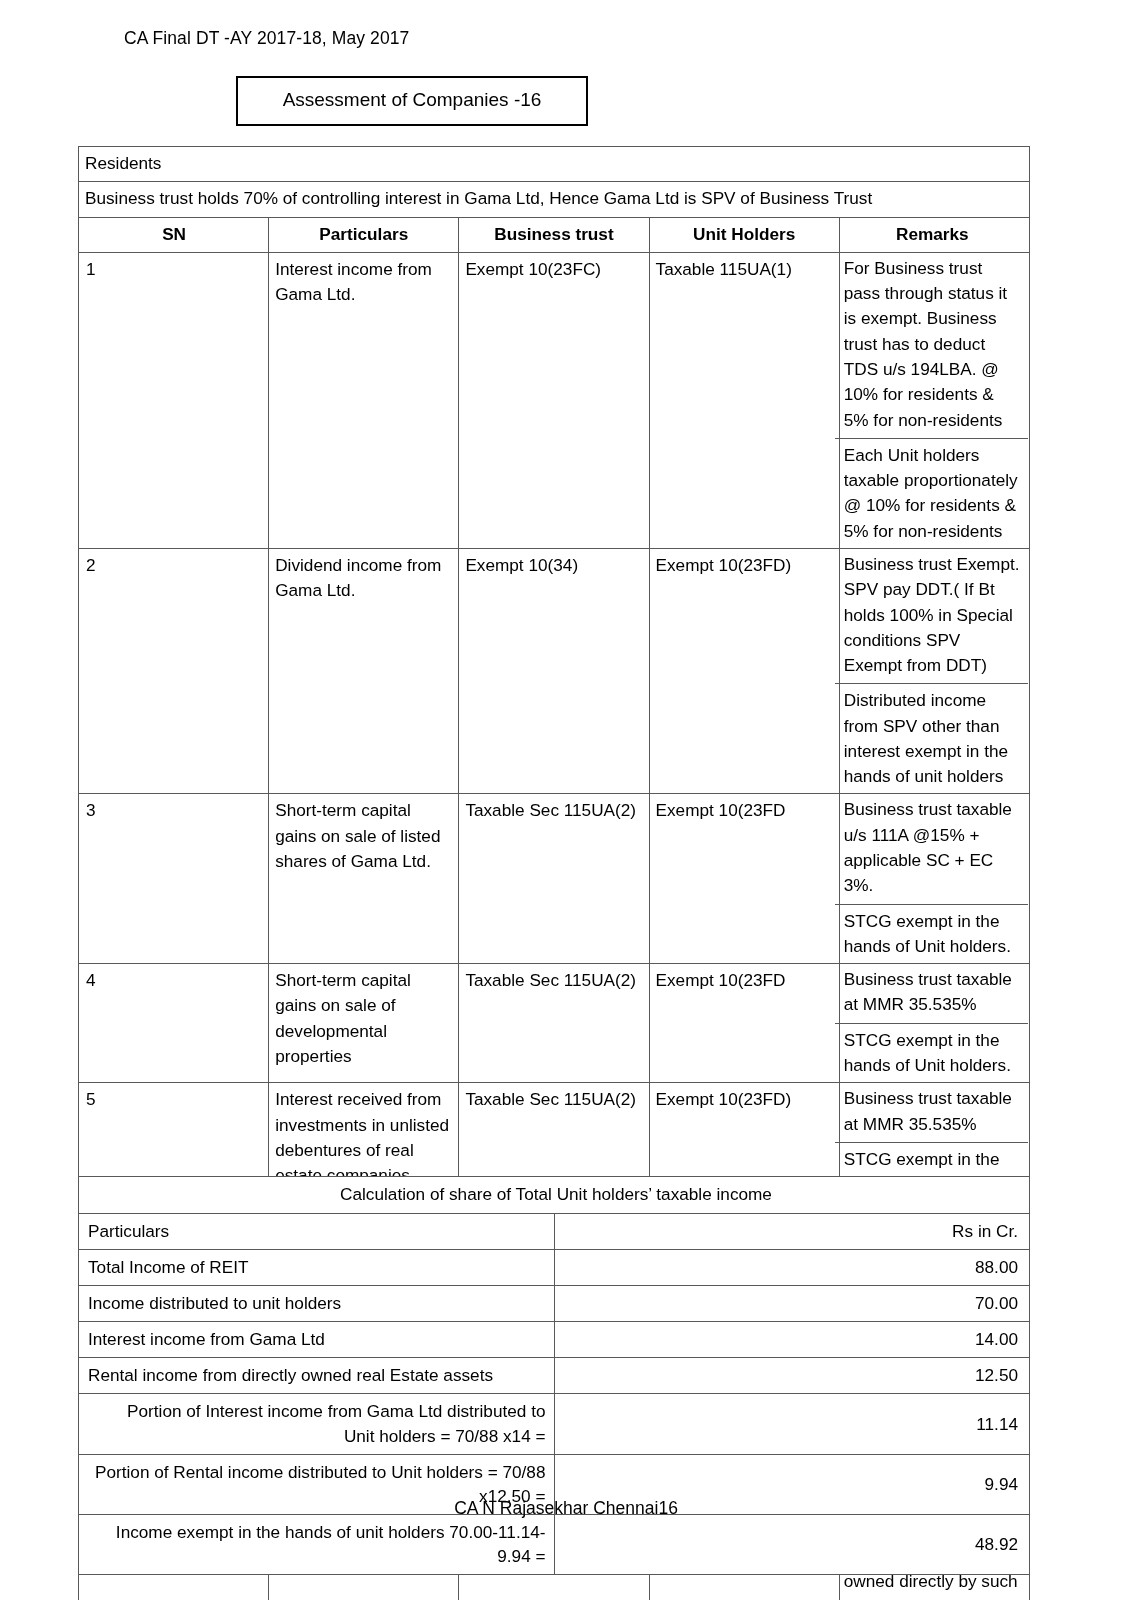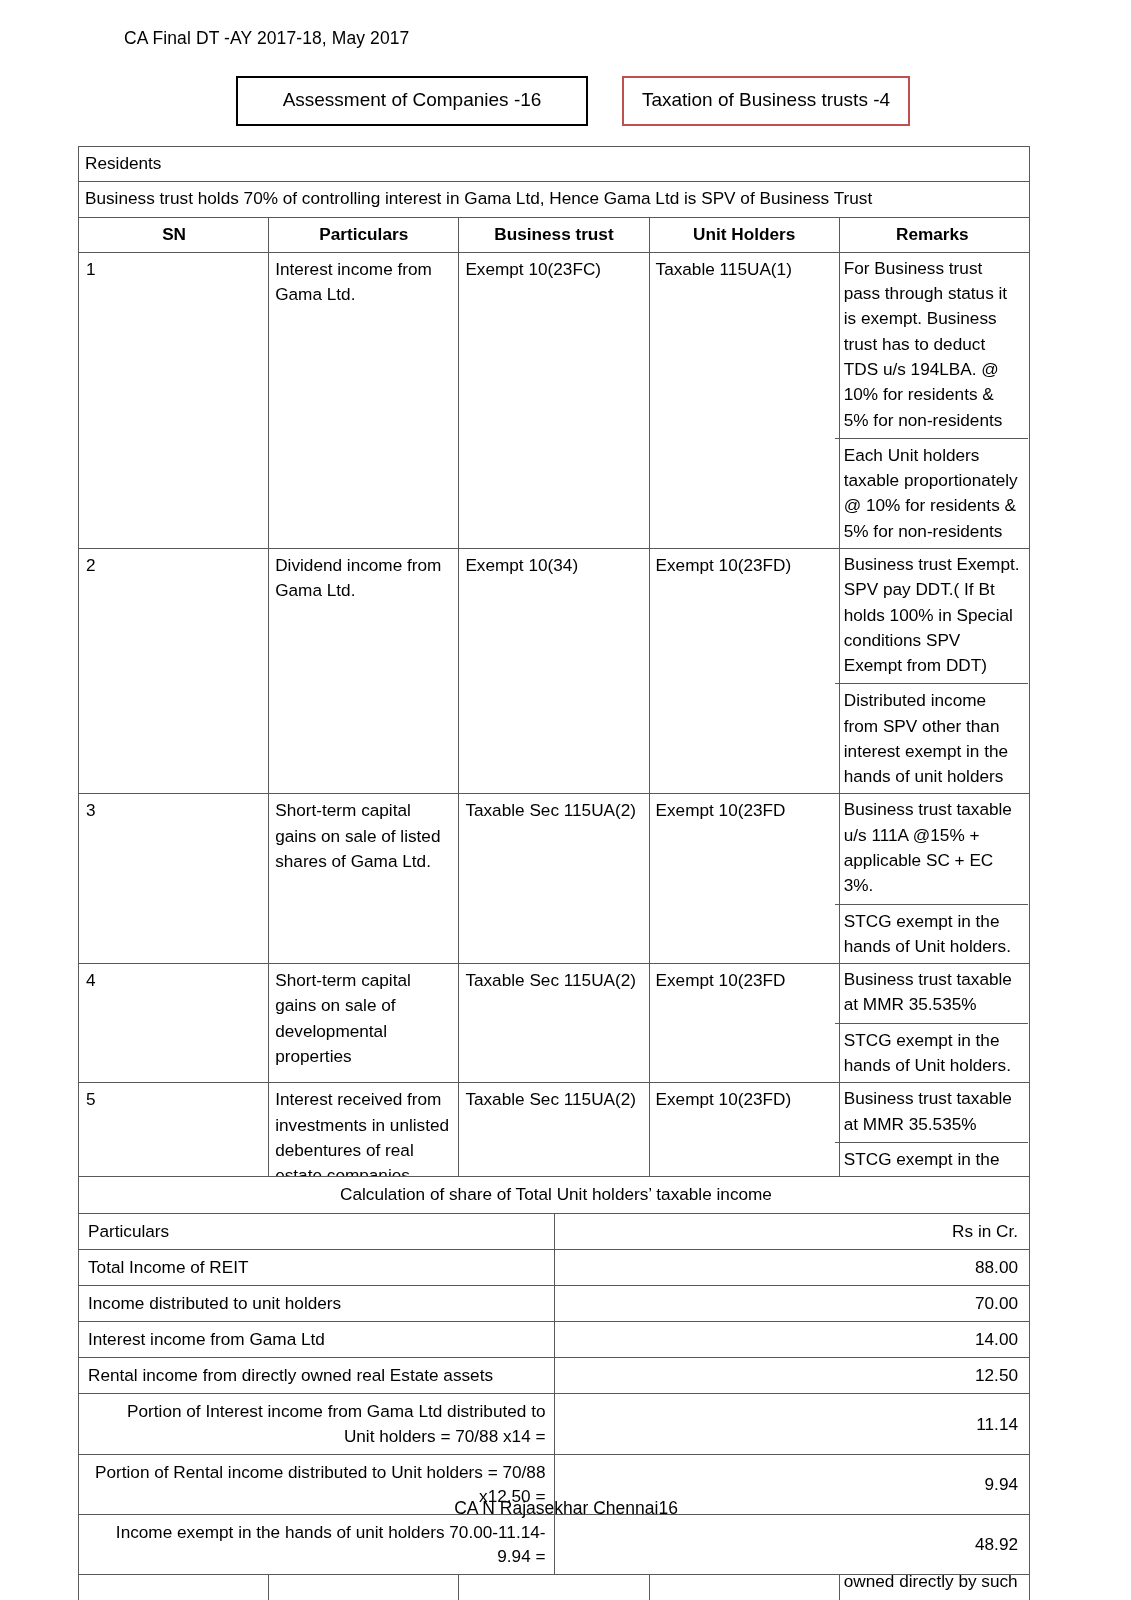--- a/index.html
+++ b/index.html
@@ -30,20 +30,21 @@
     font-size: 17.5px;
     letter-spacing: 0.1px;
   }
   .title-boxes {
     position: absolute;
     left: 236px;
     top: 76px;
     display: flex;
     align-items: flex-start;
     gap: 34px;
+    flex-direction: column;
   }
   .title-box {
     border: 2px solid #000000;
     padding: 11px 0 13px 0;
     text-align: center;
     font-size: 19px;
     background: #ffffff;
     box-sizing: border-box;
   }
   .title-box.primary { width: 352px; }

